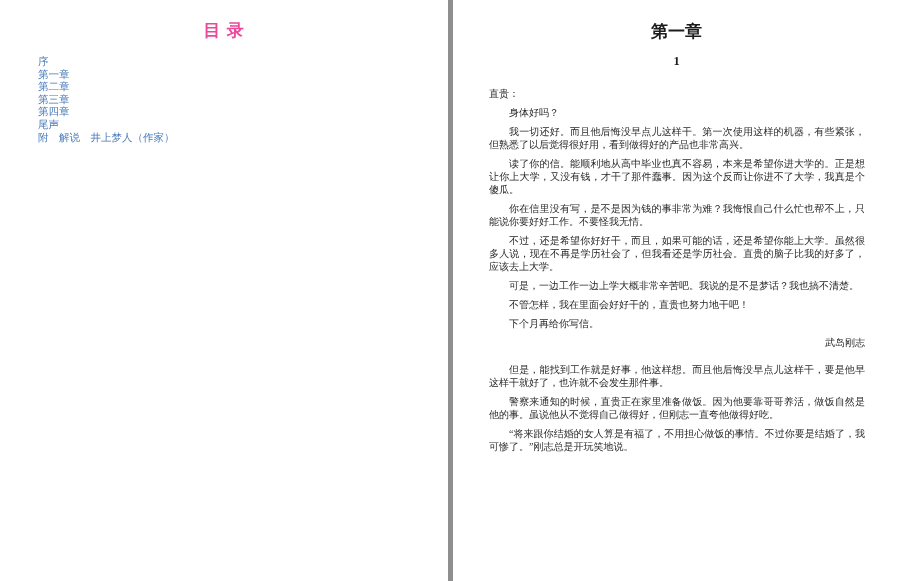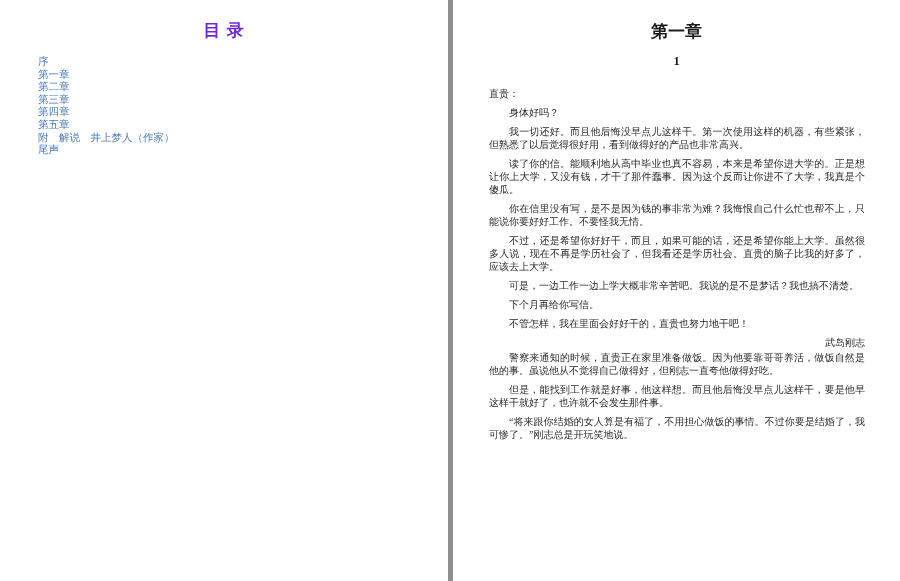--- a/index.html
+++ b/index.html
@@ -30,21 +30,21 @@
     background: #8f8f8f;
     flex: 0 0 auto;
   }
   
   .toc-title {
     margin: 22px 0 16px 0;
     text-align: center;
     font-size: 17px;
     line-height: 18px;
     font-weight: bold;
-    color: #6d28d9;
+    color: #ec4899;
     letter-spacing: 1px;
   }
   .toc-list {
     margin: 3px 0 0 38px;
   }
   .toc-link {
     display: block;
     color: #4a7ab8;
     font-size: 10.5px;
     line-height: 12.6px;
@@ -80,57 +80,56 @@
     margin: 0 0 6px 0;
     text-indent: 2em;
   }
   .chapter-body p.salutation {
     text-indent: 0;
     font-family: Liberation Serif, serif;
   }
   .chapter-body p.signature {
     text-indent: 0;
     text-align: right;
-    margin-bottom: 2px;
+    margin-bottom: 14px;
   }
 </style>
 </head>
 <body>
 
 <div class="spread">
 
   <div class="page page-left">
     <div class="toc-title">目 录</div>
     <nav class="toc-list">
       <a class="toc-link">序</a>
       <a class="toc-link">第一章</a>
       <a class="toc-link">第二章</a>
       <a class="toc-link">第三章</a>
       <a class="toc-link">第四章</a>
-      <a class="toc-link">第五章</a>
+      <a class="toc-link">尾声</a>
       <a class="toc-link">附　解说　井上梦人（作家）</a>
-      <a class="toc-link">尾声</a>
     </nav>
   </div>
 
   <div class="divider"></div>
 
   <div class="page page-right">
     <div class="chapter-title">第一章</div>
     <div class="section-number">1</div>
     <div class="chapter-body">
       <p class="salutation">直贵：</p>
       <p>身体好吗？</p>
       <p>我一切还好。而且他后悔没早点儿这样干。第一次使用这样的机器，有些紧张，但熟悉了以后觉得很好用，看到做得好的产品也非常高兴。</p>
       <p>读了你的信。能顺利地从高中毕业也真不容易，本来是希望你进大学的。正是想让你上大学，又没有钱，才干了那件蠢事。因为这个反而让你进不了大学，我真是个傻瓜。</p>
       <p>你在信里没有写，是不是因为钱的事非常为难？我悔恨自己什么忙也帮不上，只能说你要好好工作。不要怪我无情。</p>
       <p>不过，还是希望你好好干，而且，如果可能的话，还是希望你能上大学。虽然很多人说，现在不再是学历社会了，但我看还是学历社会。直贵的脑子比我的好多了，应该去上大学。</p>
       <p>可是，一边工作一边上学大概非常辛苦吧。我说的是不是梦话？我也搞不清楚。</p>
+      <p>不管怎样，我在里面会好好干的，直贵也努力地干吧！</p>
       <p>下个月再给你写信。</p>
-      <p>不管怎样，我在里面会好好干的，直贵也努力地干吧！</p>
       <p class="signature">武岛刚志</p>
+      <p>但是，能找到工作就是好事，他这样想。而且他后悔没早点儿这样干，要是他早这样干就好了，也许就不会发生那件事。</p>
       <p>警察来通知的时候，直贵正在家里准备做饭。因为他要靠哥哥养活，做饭自然是他的事。虽说他从不觉得自己做得好，但刚志一直夸他做得好吃。</p>
-      <p>但是，能找到工作就是好事，他这样想。而且他后悔没早点儿这样干，要是他早这样干就好了，也许就不会发生那件事。</p>
       <p>“将来跟你结婚的女人算是有福了，不用担心做饭的事情。不过你要是结婚了，我可惨了。”刚志总是开玩笑地说。</p>
     </div>
   </div>
 
 </div>
 
 </body></html>

